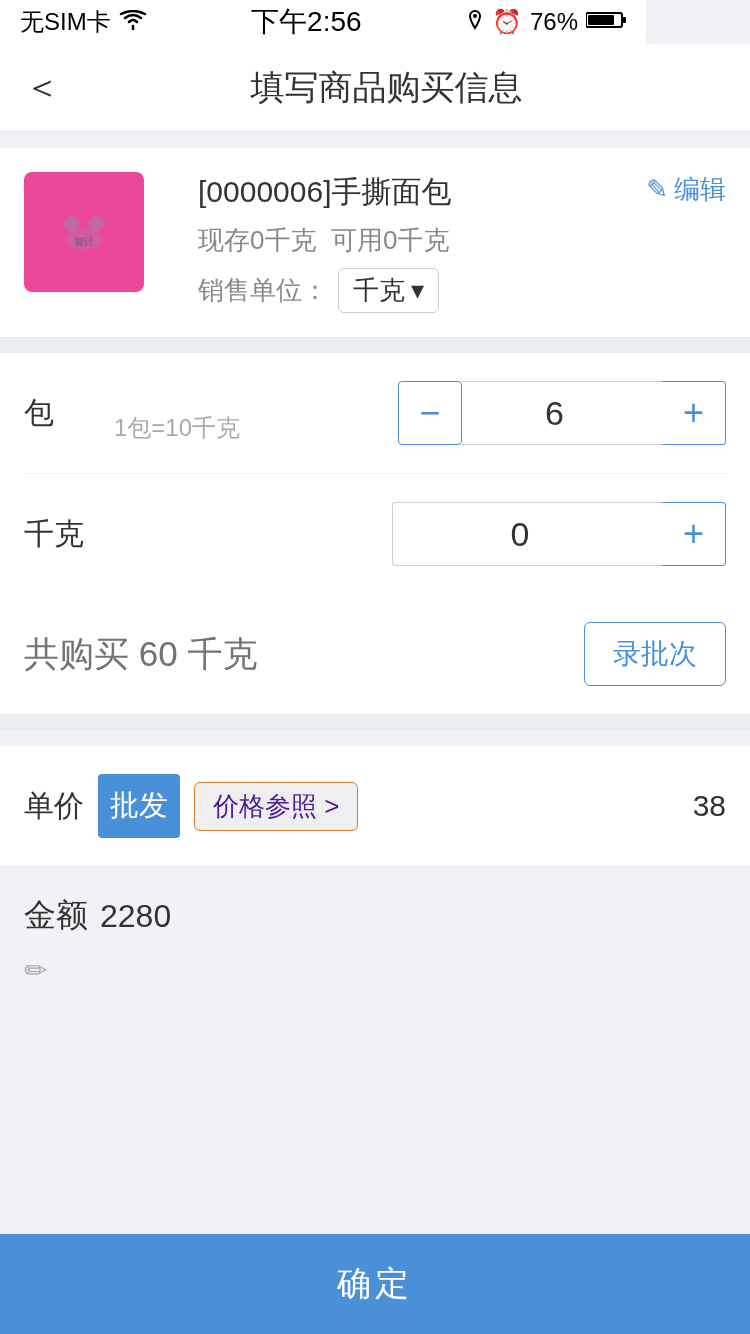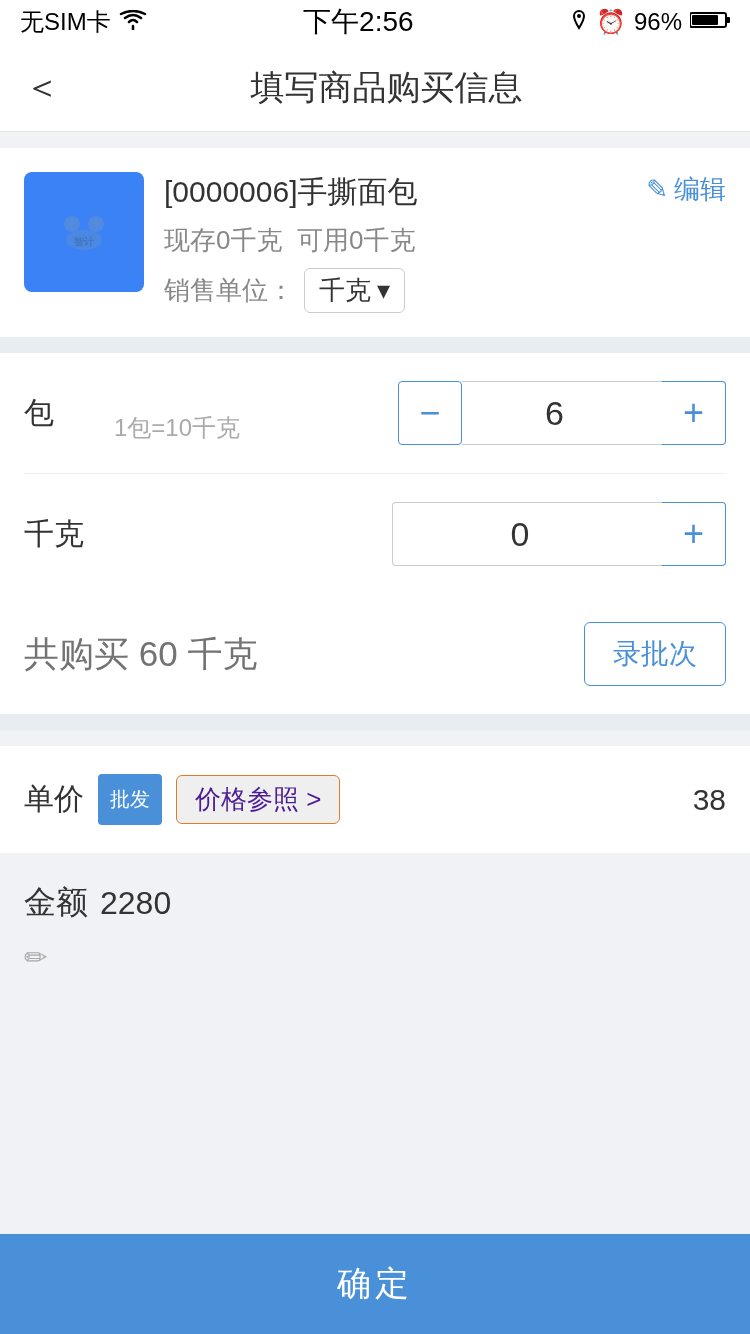--- a/index.html
+++ b/index.html
@@ -8,21 +8,21 @@
       width: 750px;
       min-height: 1334px;
       font-family: -apple-system, 'PingFang SC', 'Helvetica Neue', sans-serif;
       background: #f0f2f5;
       font-size: 28px;
       color: #333;
     }
 
     
     .status-bar {
-      width: 750px;
+      width: 646px;
       height: 44px;
       background: #fff;
       display: flex;
       align-items: center;
       justify-content: space-between;
       padding: 0 20px;
       font-size: 24px;
       color: #000;
     }
     .status-left { display: flex; align-items: center; gap: 8px; }
@@ -59,29 +59,29 @@
       background: #fff;
       padding: 24px;
       display: flex;
       align-items: flex-start;
       gap: 20px;
       margin-top: 16px;
     }
     .product-thumb {
       width: 120px;
       height: 120px;
-      background: #3b82f6;
+      background: #ec4899;
       border-radius: 8px;
       display: flex;
       align-items: center;
       justify-content: center;
       flex-shrink: 0;
     }
     .product-thumb svg { width: 60px; height: 60px; opacity: 0.5; }
-    .product-info { flex: 1; }
+    .product-info { flex: 1; margin-left: 34px; }
     .product-name { font-size: 30px; font-weight: 500; color: #333; }
     .product-stock { font-size: 26px; color: #888; margin-top: 10px; }
     .product-unit-row { display: flex; align-items: center; margin-top: 10px; font-size: 26px; color: #888; }
     .unit-select {
       border: 1px solid #ccc;
       border-radius: 6px;
       padding: 4px 14px;
       font-size: 26px;
       color: #333;
       margin-left: 10px;
@@ -196,21 +196,21 @@
       background: #fff;
       padding: 28px 24px;
       margin-top: 16px;
       display: flex;
       align-items: center;
     }
     .price-label { font-size: 30px; color: #333; }
     .price-tag {
       background: #4a90d9;
       color: #fff;
-      font-size: 20px;
+      font-size: 29px;
       padding: 12px 12px;
       border-radius: 4px;
       margin: 0 14px;
     }
     .price-ref-btn {
       border: 1.5px solid #e07b2a;
       border-radius: 6px;
       padding: 6px 18px;
       font-size: 26px;
       color: #4c1d95;
@@ -281,21 +281,21 @@
   </div>
   <div class="status-center">下午2:56</div>
   <div class="status-right">
     <span>
       <svg width="18" height="20" viewBox="0 0 18 20">
           <path d="M9 1 A5 5 0 0 1 14 6 Q14 10 9 18 Q4 10 4 6 A5 5 0 0 1 9 1Z" fill="none" stroke="#000" stroke-width="2"></path>
           <circle cx="9" cy="6" r="2" fill="#000"></circle>
         </svg>
     </span>
     <span>⏰</span>
-    <span>96%</span>
+    <span>76%</span>
     <span>
       <svg width="40" height="20" viewBox="0 0 40 20">
           <rect x="0" y="3" width="36" height="14" rx="2" ry="2" fill="none" stroke="#000" stroke-width="2"></rect>
           <rect x="36" y="7" width="4" height="6" rx="1" fill="#000"></rect>
           <rect x="2" y="5" width="26" height="10" rx="1" fill="#000"></rect>
         </svg>
     </span>
   </div>
 </div>
 

